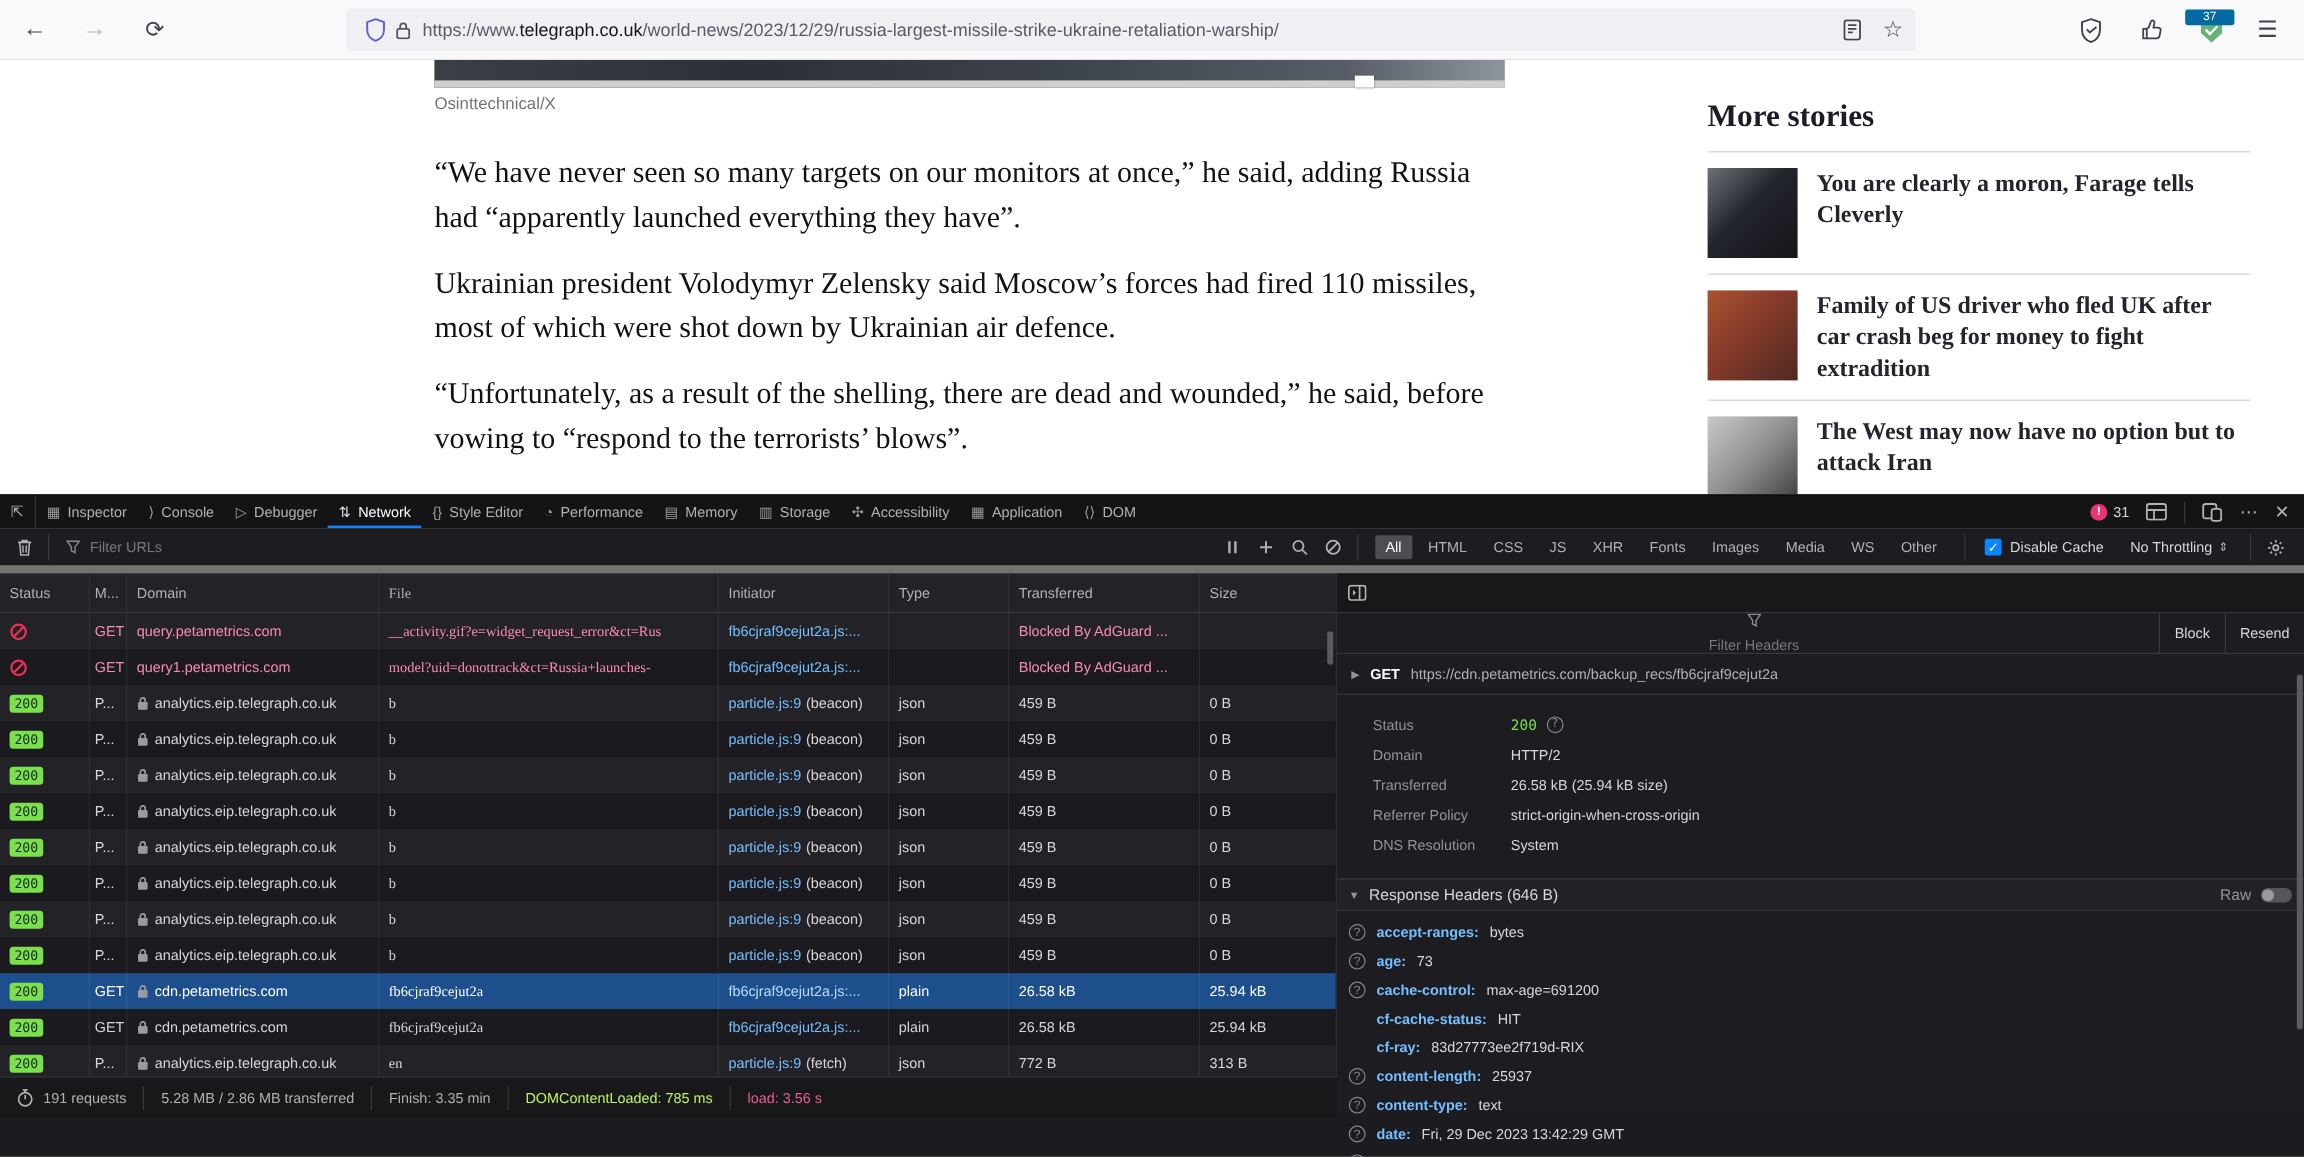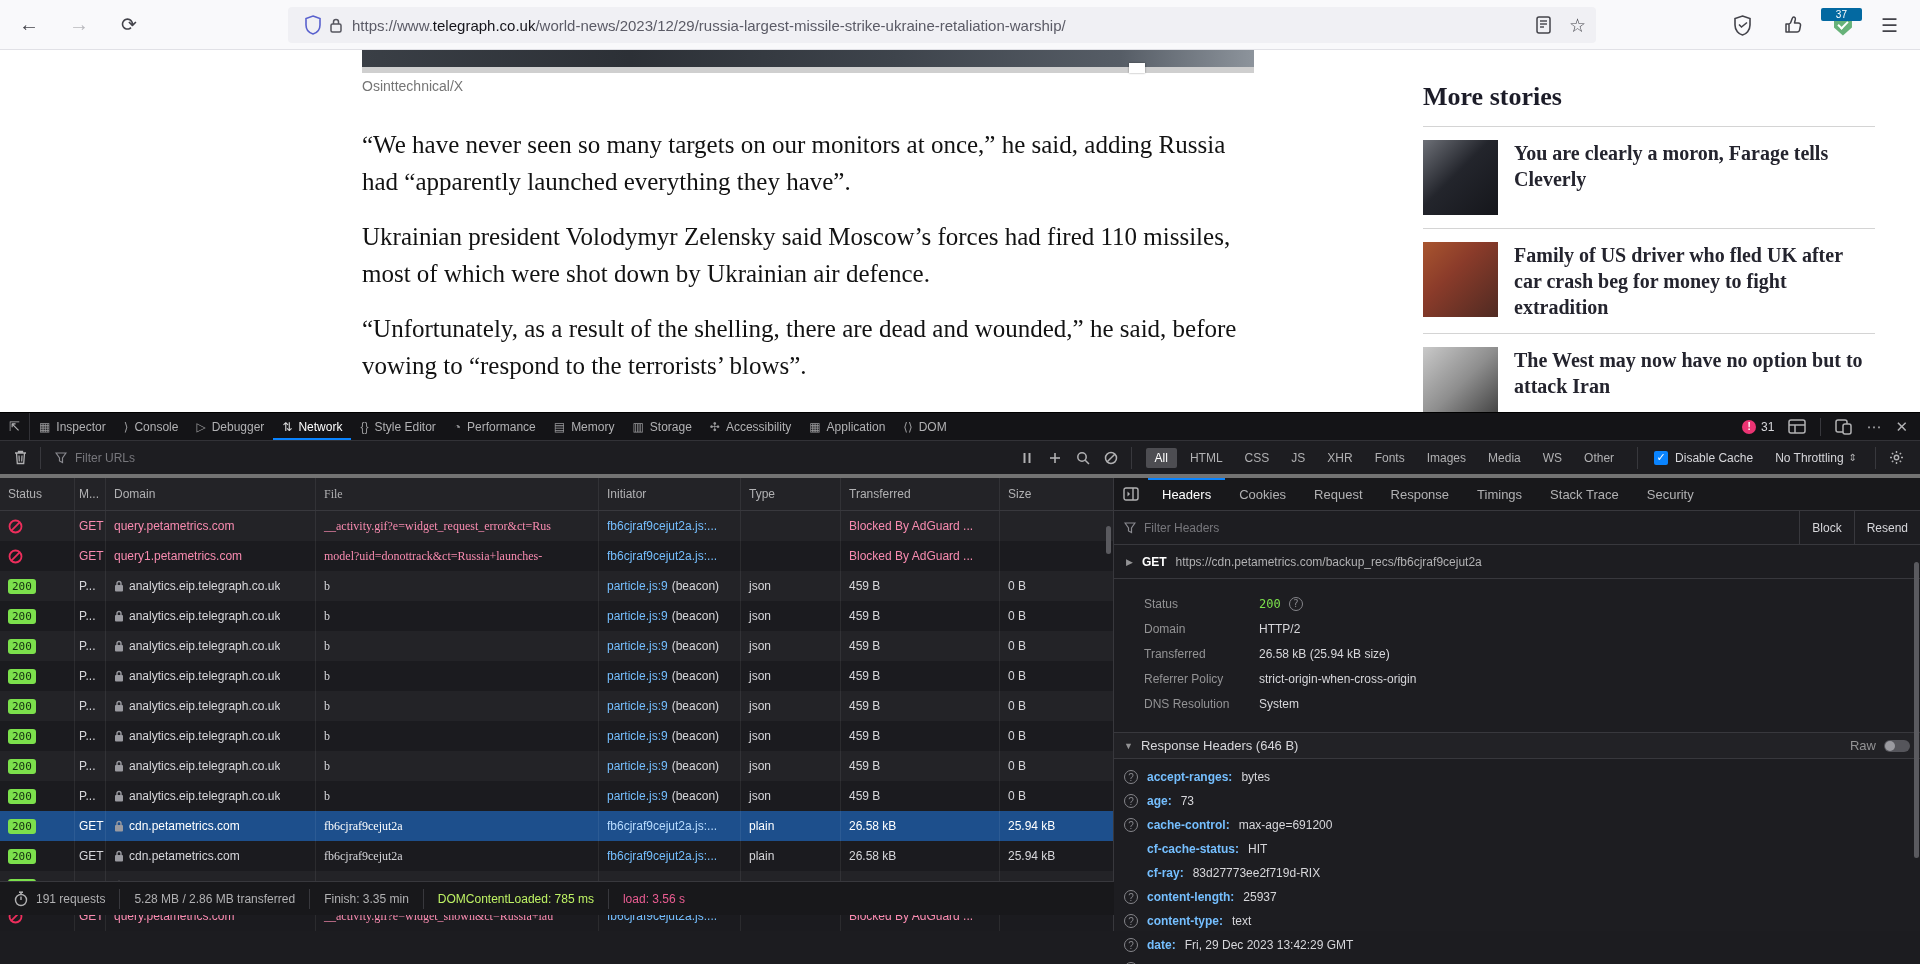--- a/index.html
+++ b/index.html
@@ -63,21 +63,21 @@
   .dt-tab.active { color:#fff; }
   .dt-tab.active:after { content:""; position:absolute; left:0; right:0; bottom:0; height:2px; background:#0a84ff; }
   .dt-tabbar-right { margin-left:auto; display:flex; align-items:center; gap:14px; padding-right:12px; }
   .err-badge { display:flex; align-items:center; gap:5px; color:#d7d7db; }
   .err-dot { width:14px; height:14px; border-radius:50%; background:#eb3473; color:#fff; font-size:10px;
     display:flex; align-items:center; justify-content:center; font-weight:bold; }
   .dt-sep-v { width:1px; height:18px; background:#38383d; }
   .dim-glyph { color:#b1b1b3; font-size:15px; }
 
   
-  .net-toolbar { height:37px; background:#1d1d21; display:flex; align-items:center; border-bottom:4px solid #737373; }
+  .net-toolbar { height:37px; background:#1d1d21; display:flex; align-items:center; border-bottom:7px solid #737373; }
   .tb-icon { width:28px; height:24px; display:flex; align-items:center; justify-content:center; color:#b1b1b3; }
   .tb-sep { width:1px; height:22px; background:#38383d; margin:0 6px; }
   .filter-input { display:flex; align-items:center; gap:8px; color:#77777c; flex:1; padding-left:8px; font-size:12px; }
   .net-tb-right { display:flex; align-items:center; margin-right:10px; }
   .req-filters { display:flex; align-items:center; gap:4px; margin:0 8px; }
   .req-filter { padding:3px 9px; border-radius:2px; color:#b1b1b3; font-size:12px; }
   .req-filter.active { background:#4d4d52; color:#fff; }
   .cachebox { display:flex; align-items:center; gap:7px; margin:0 10px; color:#d7d7db; }
   .checkbox { width:14px; height:14px; background:#0a84ff; border-radius:2px; color:#fff; font-size:11px;
     display:flex; align-items:center; justify-content:center; }
@@ -103,35 +103,35 @@
   .status-pill { background:#7ce04c; color:#132b10; font-family:"DejaVu Sans Mono", monospace; font-size:11px;
     padding:1px 4px; border-radius:3px; line-height:13px; }
   .blk-ico { display:flex; }
   .lock-ico { margin-right:5px; display:flex; }
   .init-link { color:#75bfff; }
   .req-row.selected .init-link { color:#b8dcff; }
   .init-extra { margin-left:4px; }
   .row-scroll-thumb { position:absolute; right:2px; top:48px; width:5px; height:28px; background:#5a5a5f; border-radius:3px; }
 
   
-  .net-status { position:absolute; bottom:16px; left:0; width:1114px; height:34px; background:#18181b;
+  .net-status { position:absolute; bottom:0; left:0; width:1114px; height:34px; background:#18181b;
     border-top:1px solid #38383d; display:flex; align-items:center; color:#b1b1b3; }
   .ns-item { padding:0 14px; border-right:1px solid #38383d; height:20px; display:flex; align-items:center; gap:8px; }
   .ns-item:last-child { border-right:0; }
   .ns-blue { color:#bef264; } .ns-pink { color:#eb5d93; }
 
   
   .details { flex:1; position:relative; background:#1d1d21; }
   .det-tabs { height:33px; display:flex; align-items:stretch; border-bottom:1px solid #38383d; background:#18181b; }
   .det-toggle { width:34px; display:flex; align-items:center; justify-content:center; }
   .det-tab { display:flex; align-items:center; padding:0 14px; color:#b1b1b3; position:relative; font-size:13px; }
   .det-tab.active { color:#fff; }
   .det-tab.active:before { content:""; position:absolute; left:0; right:0; top:0; height:2px; background:#0a84ff; }
   .det-filter { height:34px; display:flex; align-items:center; border-bottom:1px solid #38383d; }
-  .det-filter .filter-input { padding-left:10px; }
+  .det-filter .filter-input { padding-left:10px;flex-direction:column; }
   .hdr-btn { padding:0 12px; color:#d7d7db; border-left:1px solid #38383d; height:100%; display:flex; align-items:center; font-size:12px; }
   .req-line { height:34px; display:flex; align-items:center; gap:9px; padding:0 12px; border-bottom:1px solid #38383d; }
   .req-line .caret { color:#939395; font-size:9px; }
   .req-line .method { color:#fff; font-weight:bold; }
   .req-line .url { color:#b1b1b3; }
   .summary { padding:12px 0 10px 0; }
   .sum-row { display:flex; height:25px; align-items:center; padding-left:30px; }
   .sum-label { width:115px; color:#939395; }
   .sum-value { color:#d7d7db; display:flex; align-items:center; gap:8px; }
   .sum-value.green { color:#7ce04c; font-family:"DejaVu Sans Mono", monospace; }
@@ -764,30 +764,20 @@
 
     <div class="details">
       <div class="det-tabs">
         <span class="det-toggle">
           <svg class="ico" width="16" height="14" viewBox="0 0 16 14">
               <rect x="1" y="1" width="14" height="12" rx="2" fill="none" stroke="#b1b1b3" stroke-width="1.4"></rect>
               <line x1="10" y1="1" x2="10" y2="13" stroke="#b1b1b3" stroke-width="1.4"></line>
               <path d="M4.5 4.5 L7 7 L4.5 9.5 Z" fill="#b1b1b3"></path>
             </svg>
         </span>
-        <div style="display:flex">
-
-        <span class="det-tab active">Headers</span>
-            <span class="det-tab">Cookies</span>
-            <span class="det-tab">Request</span>
-            <span class="det-tab">Response</span>
-            <span class="det-tab">Timings</span>
-            <span class="det-tab">Stack Trace</span>
-            <span class="det-tab">Security</span>
-          </div>
       </div>
 
       <div class="det-filter">
         <span class="filter-input">
           <svg class="ico" width="12" height="12" viewBox="0 0 12 12">
               <path d="M1 1 h10 L7.5 6 v4.5 l-3 -1.5 V6 Z" fill="none" stroke="#8a8a90" stroke-width="1.2"></path>
             </svg>
           <span>Filter Headers</span>
         </span>
         <span class="hdr-btn">Block</span>

